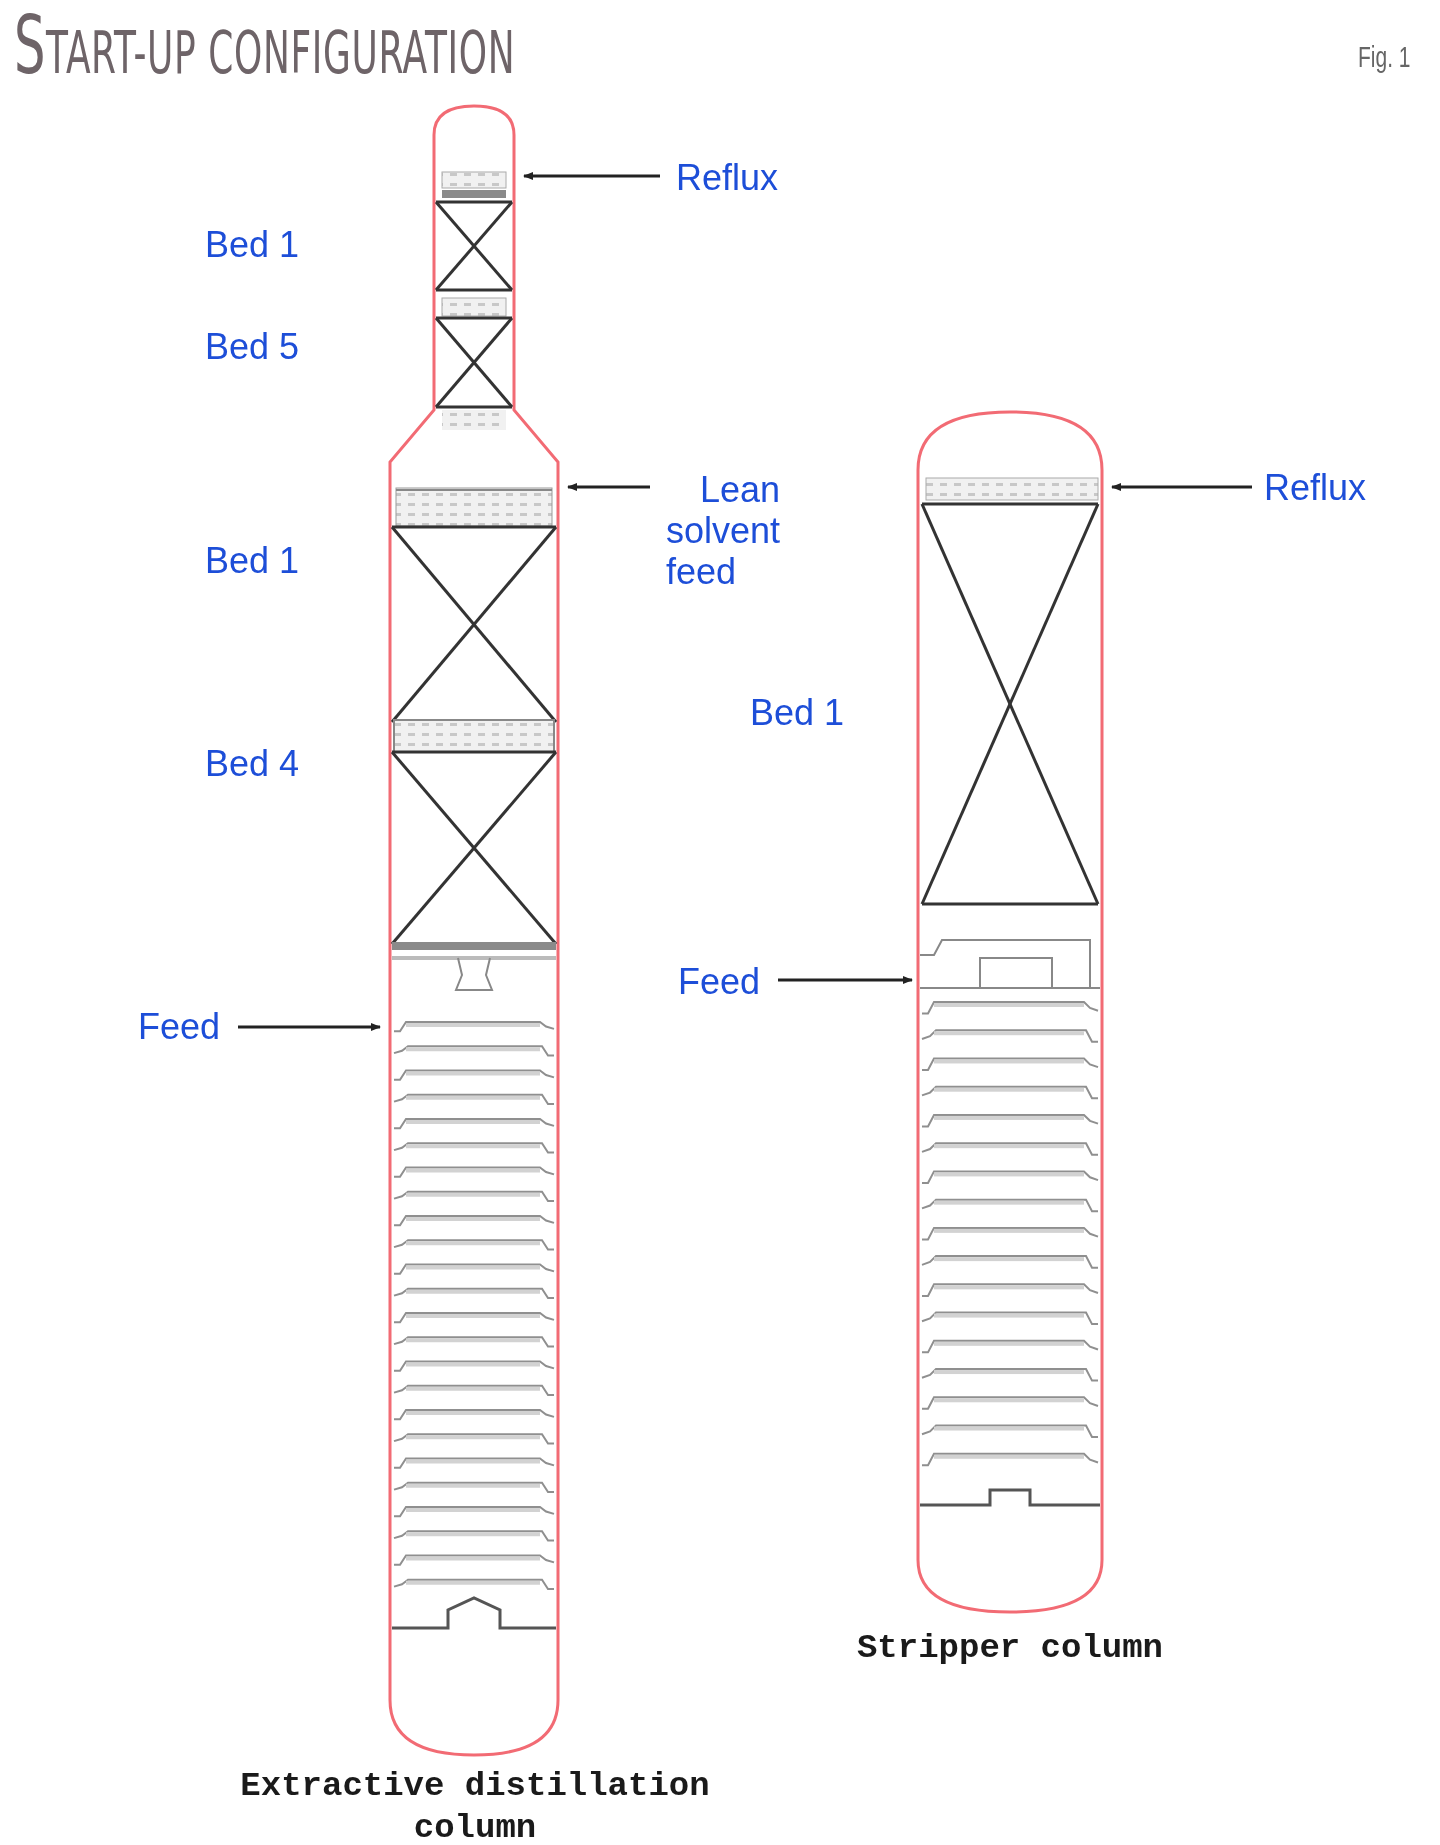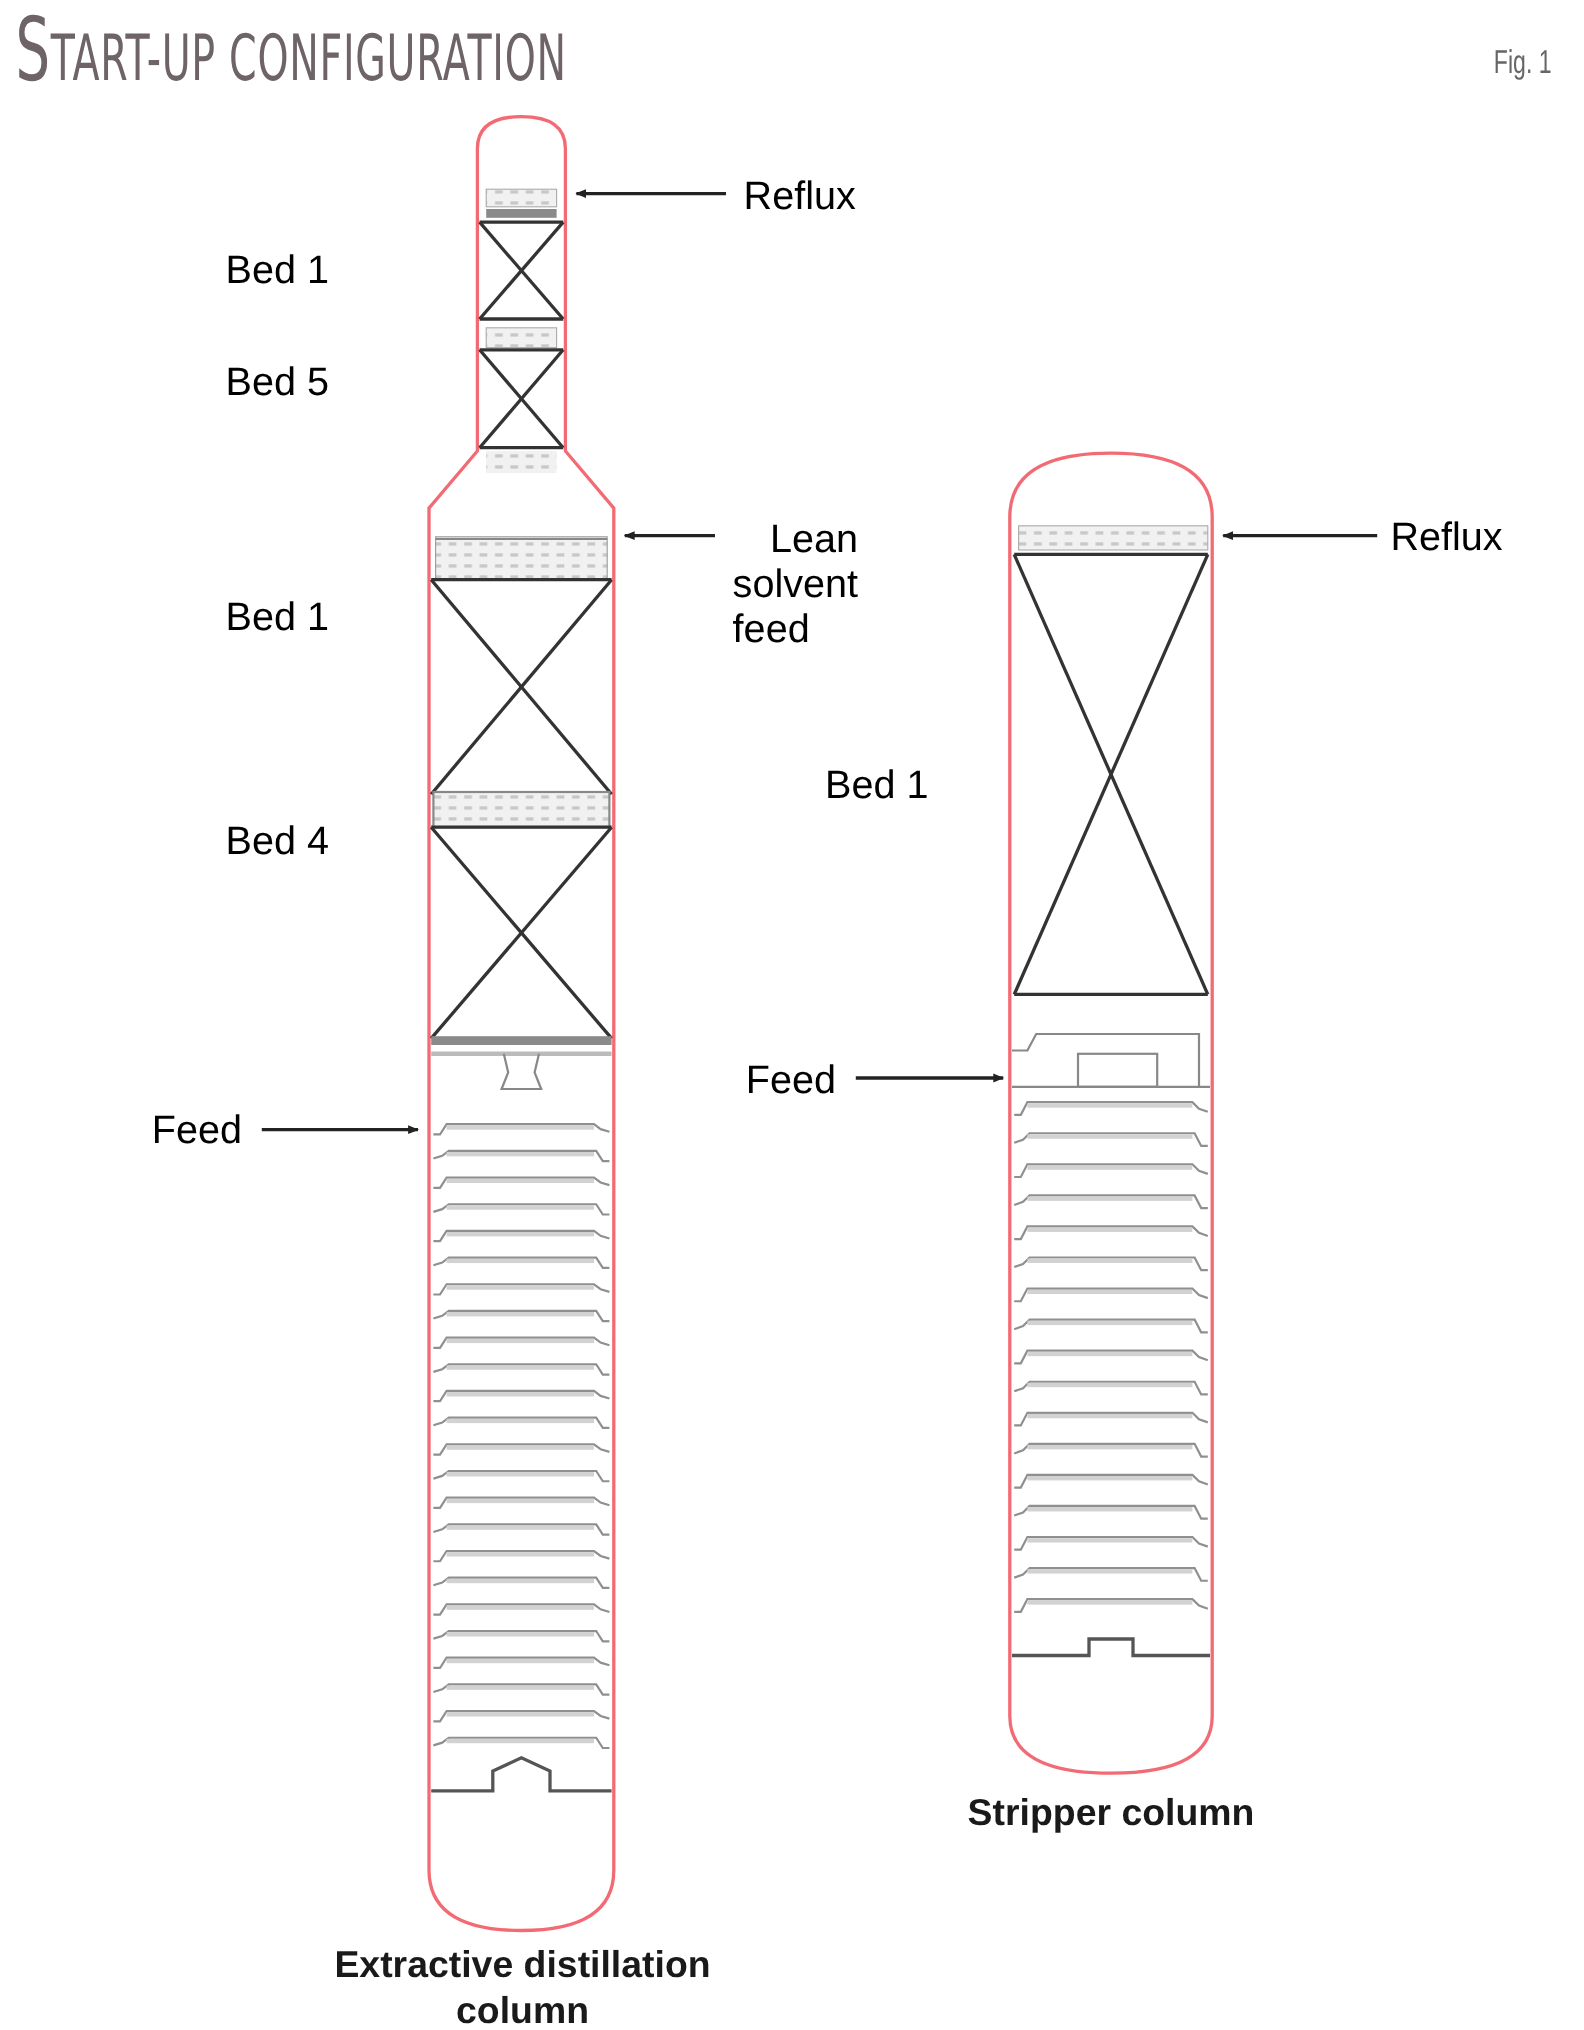--- a/index.html
+++ b/index.html
@@ -14,24 +14,24 @@
   }
   .title .cap { font-size: 80px; line-height: 80px; }
   .title .rest { font-size: 58px; line-height: 80px; text-transform: uppercase; }
   .fignum {
     position: absolute; left: 1358px; top: 40px;
     font-family: "Liberation Sans", sans-serif; font-size: 30px; color: #666;
     transform: scaleX(0.7); transform-origin: left top;
   }
   .lbl {
     position: absolute; font-family: "Liberation Sans", sans-serif;
-    font-size: 36px; color: #000000; line-height: 40px; white-space: nowrap;
+    font-size: 36px; color: #1d4ed8; line-height: 40px; white-space: nowrap;
   }
   .lbl-bold {
-    position: absolute; font-family: Liberation Sans, sans-serif; font-weight: bold;
+    position: absolute; font-family: Liberation Mono, monospace; font-weight: bold;
     font-size: 34px; color: #1a1a1a; line-height: 40px; white-space: nowrap; text-align: center;
   }
 </style>
 </head>
 <body>
 
 <div class="fig">
 
   <div class="title">
     <span class="cap">S</span><span class="rest">tart-up configuration</span>

